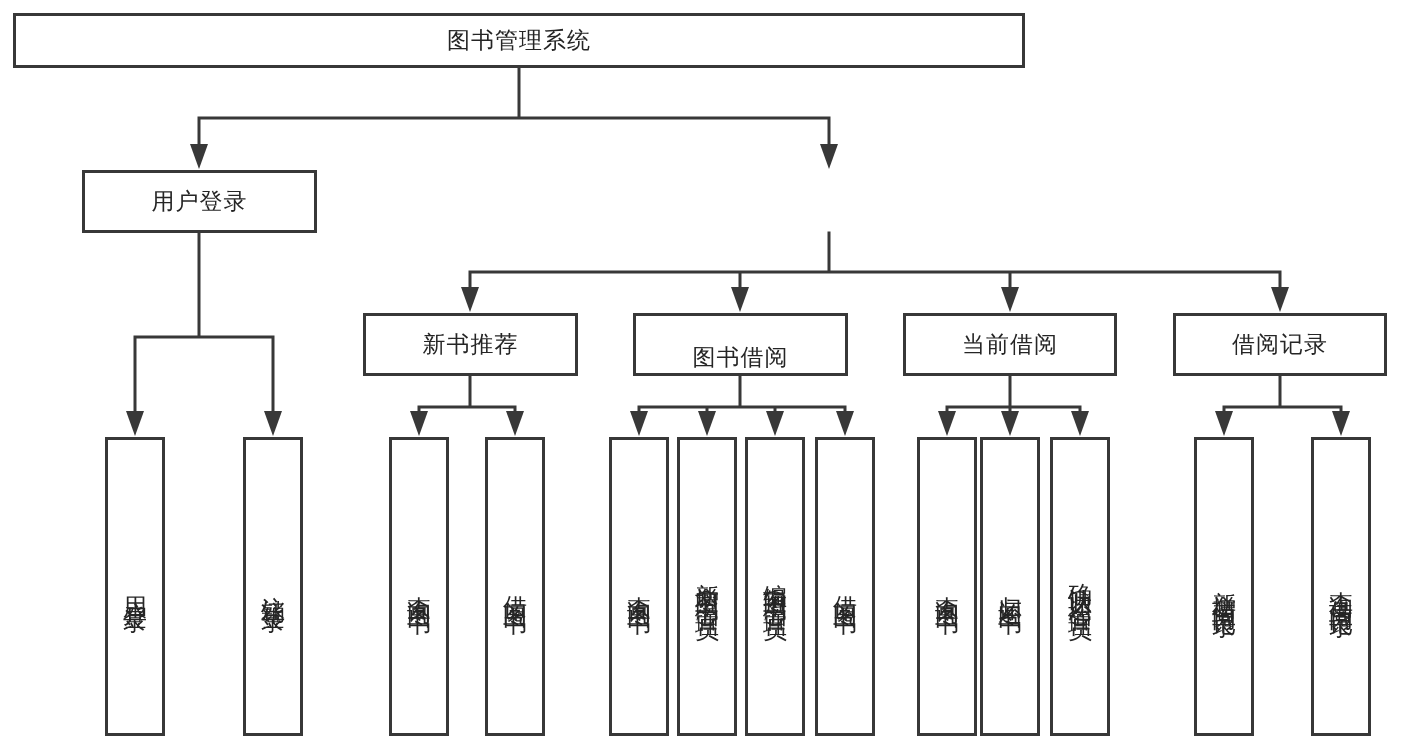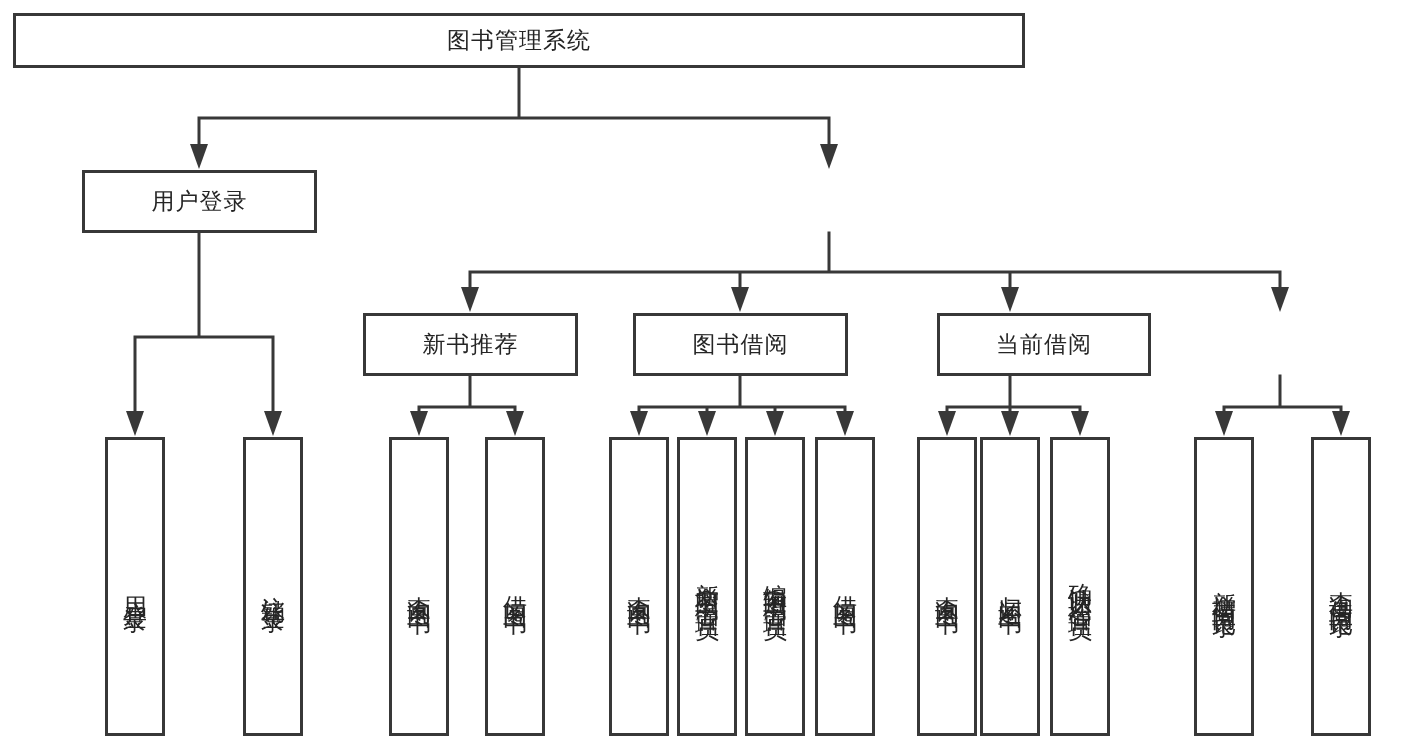--- a/index.html
+++ b/index.html
@@ -110,25 +110,28 @@
     <span>图书管理系统</span>
   </div>
 
   <div class="node" style="left:82px;top:170px;width:235px;height:63px;">
     <span>用户登录</span>
   </div>
 
   <div class="node" style="left:363px;top:313px;width:215px;height:63px;">
     <span>新书推荐</span>
   </div>
-  <div class="node" style="left:633px;top:313px;width:215px;height:63px;">
+  <div class="node" style="left:633px;top:313px;width:215px;height:63px;align-items:flex-end;">
     <span>图书借阅</span>
   </div>
-  <div class="node" style="left:903px;top:313px;width:214px;height:63px;margin-left:34px;">
+  <div class="node" style="left:903px;top:313px;width:214px;height:63px;">
     <span>当前借阅</span>
+  </div>
+  <div class="node" style="left:1173px;top:313px;width:214px;height:63px;">
+    <span>借阅记录</span>
   </div>
 
   <div class="leaf" style="left:105px;">
     <span class="vtext">用户登录</span>
   </div>
   <div class="leaf" style="left:243px;">
     <span class="vtext">注销登录</span>
   </div>
 
   <div class="leaf" style="left:389px;">

